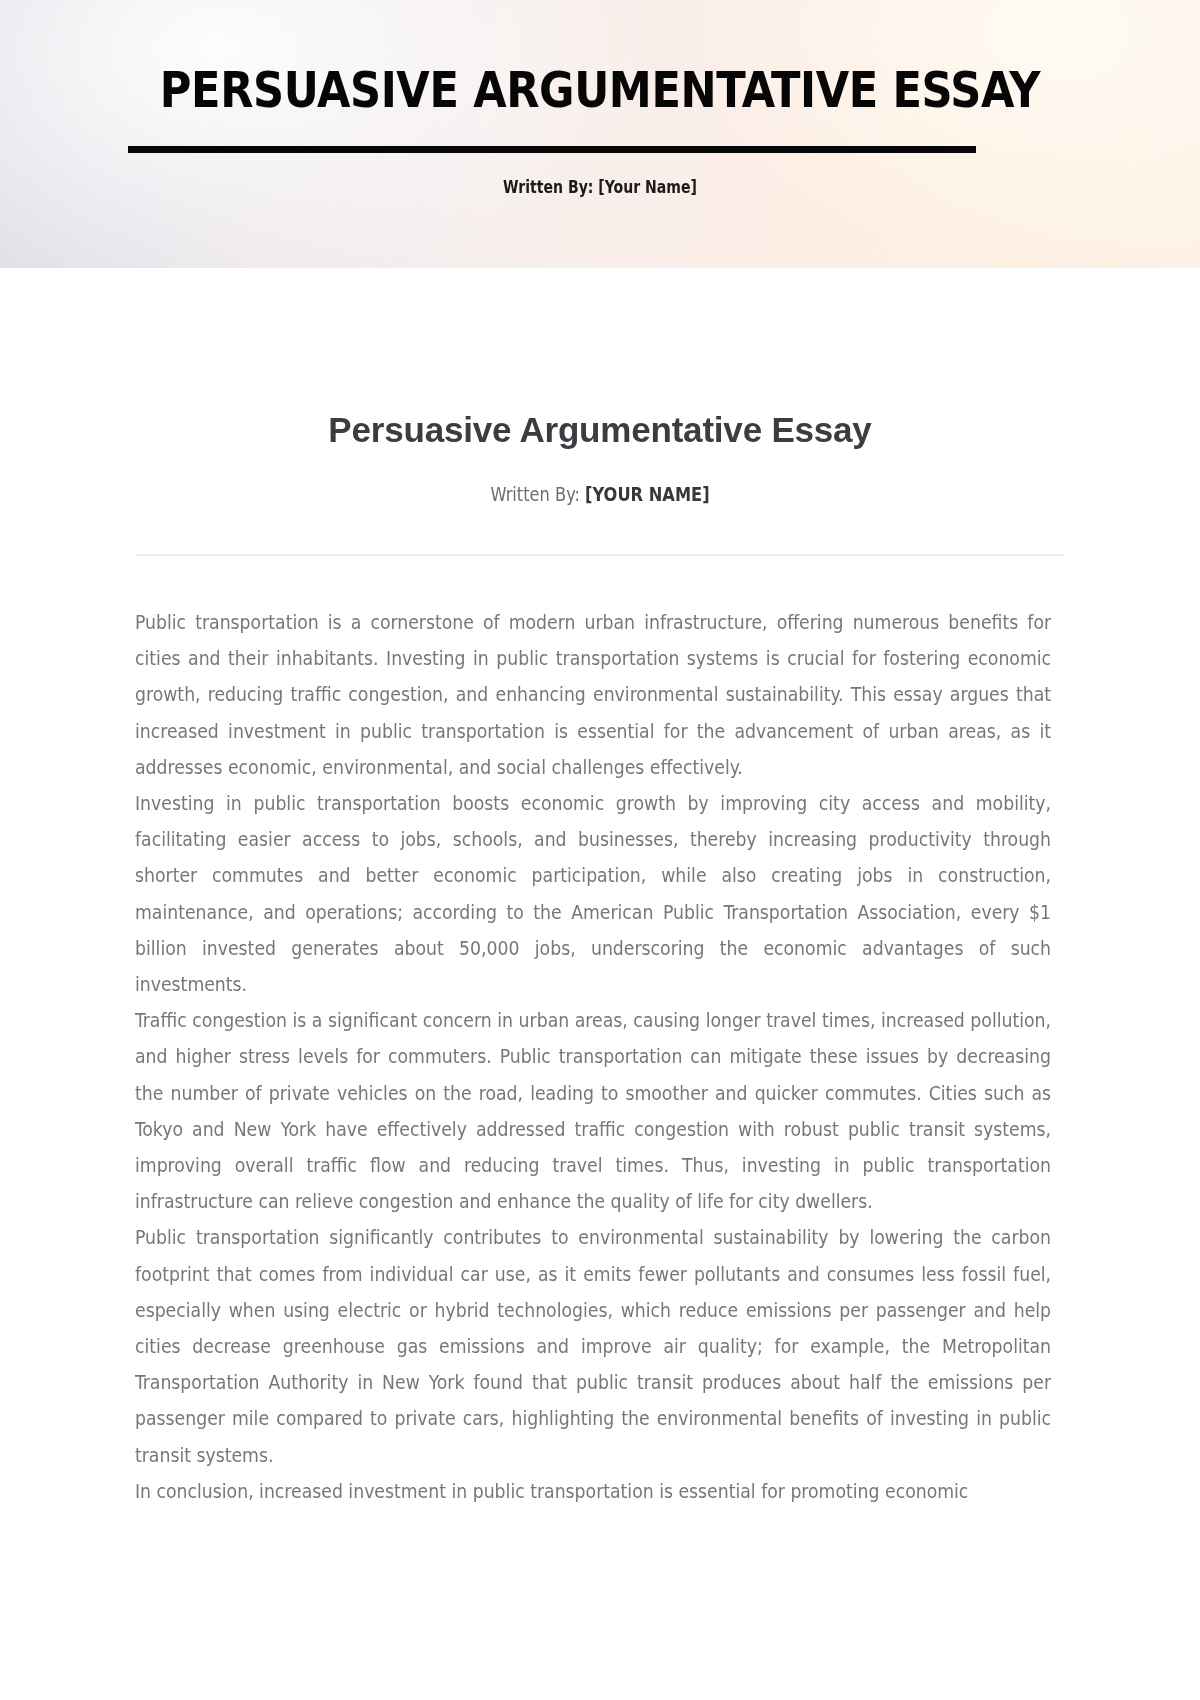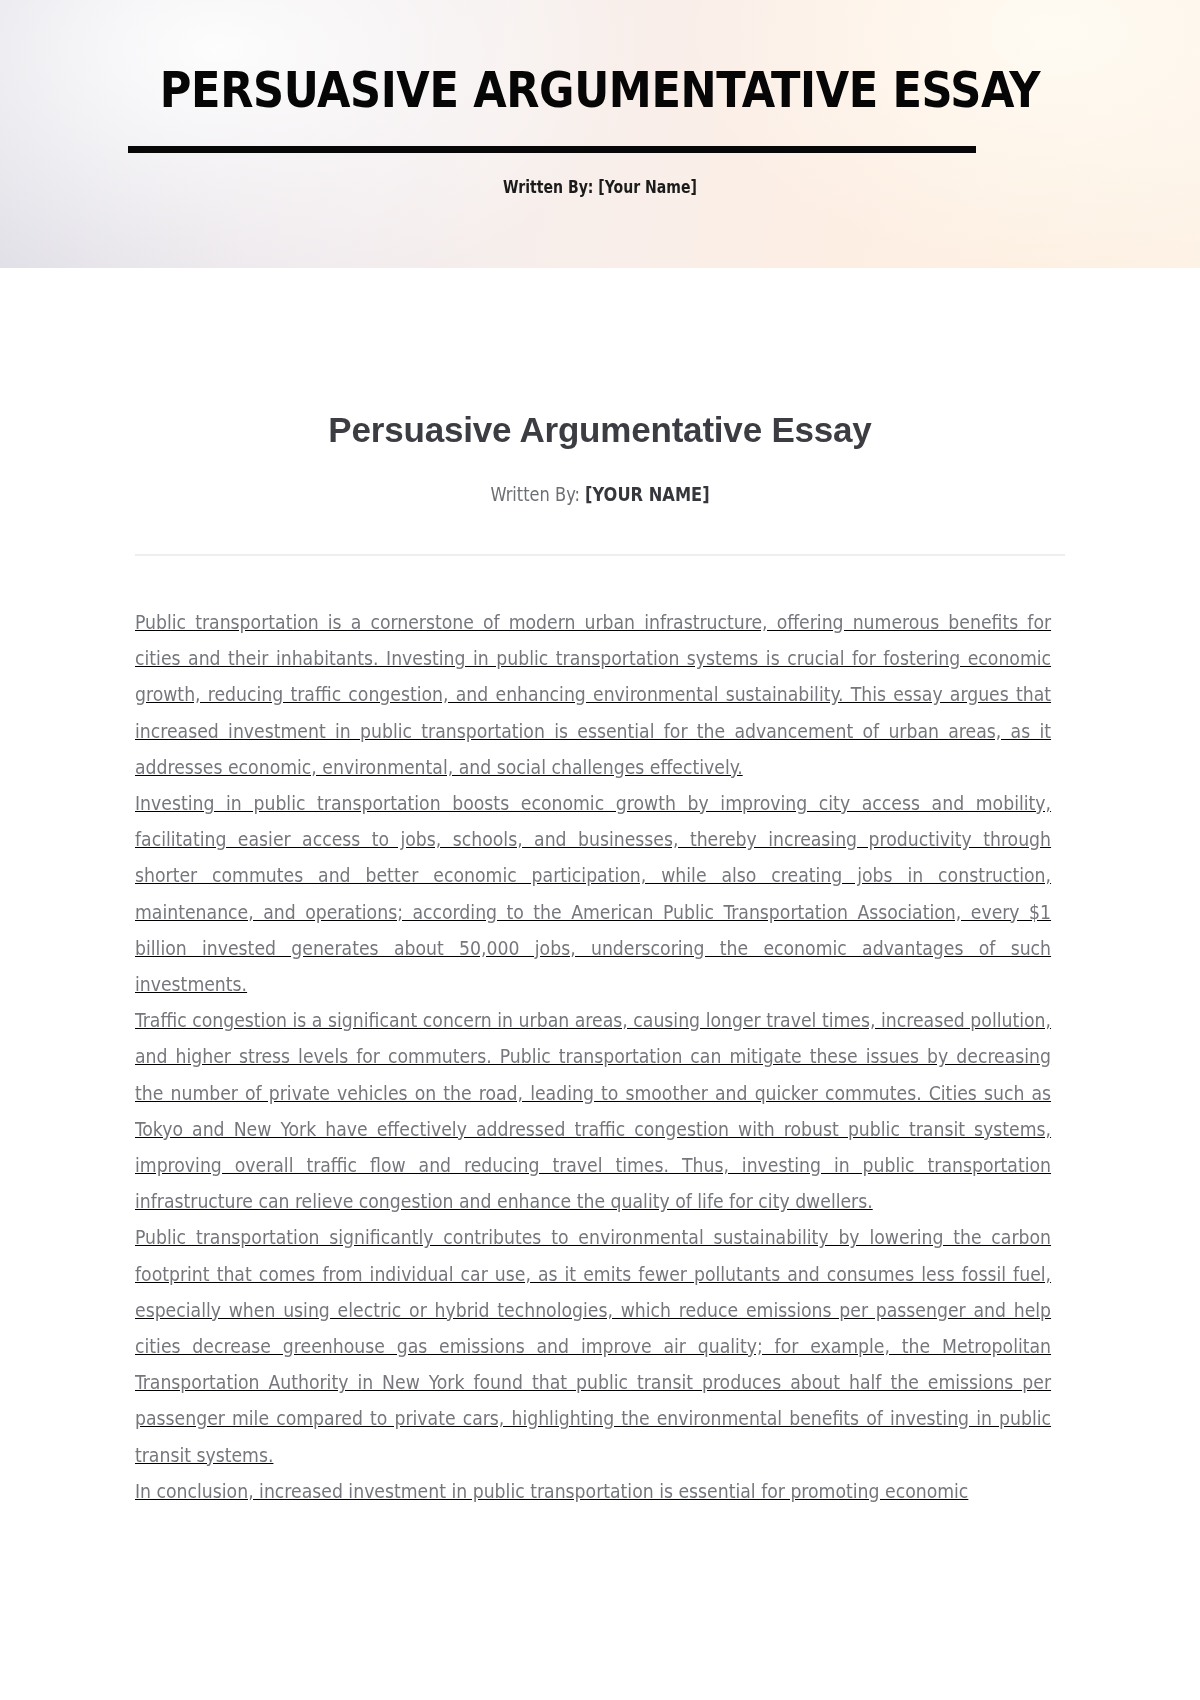--- a/index.html
+++ b/index.html
@@ -111,21 +111,20 @@
   #doc-divider {
     margin: 48px auto 0 auto;
     width: 930px;
     height: 2px;
     background: #eeeef0;
   }
 
   #body-copy {
     margin: 49px auto 0 auto;
     width: 930px;
-    text-decoration: underline;
   }
 
   #body-copy p {
     font-family: "Liberation Sans Narrow", "DejaVu Sans Condensed", "Liberation Sans", sans-serif;
     font-size: 19.5px;
     line-height: 36.2px;
     color: #75777c;
     text-align: justify;
     text-justify: inter-word;
     transform: scaleX(0.985);

